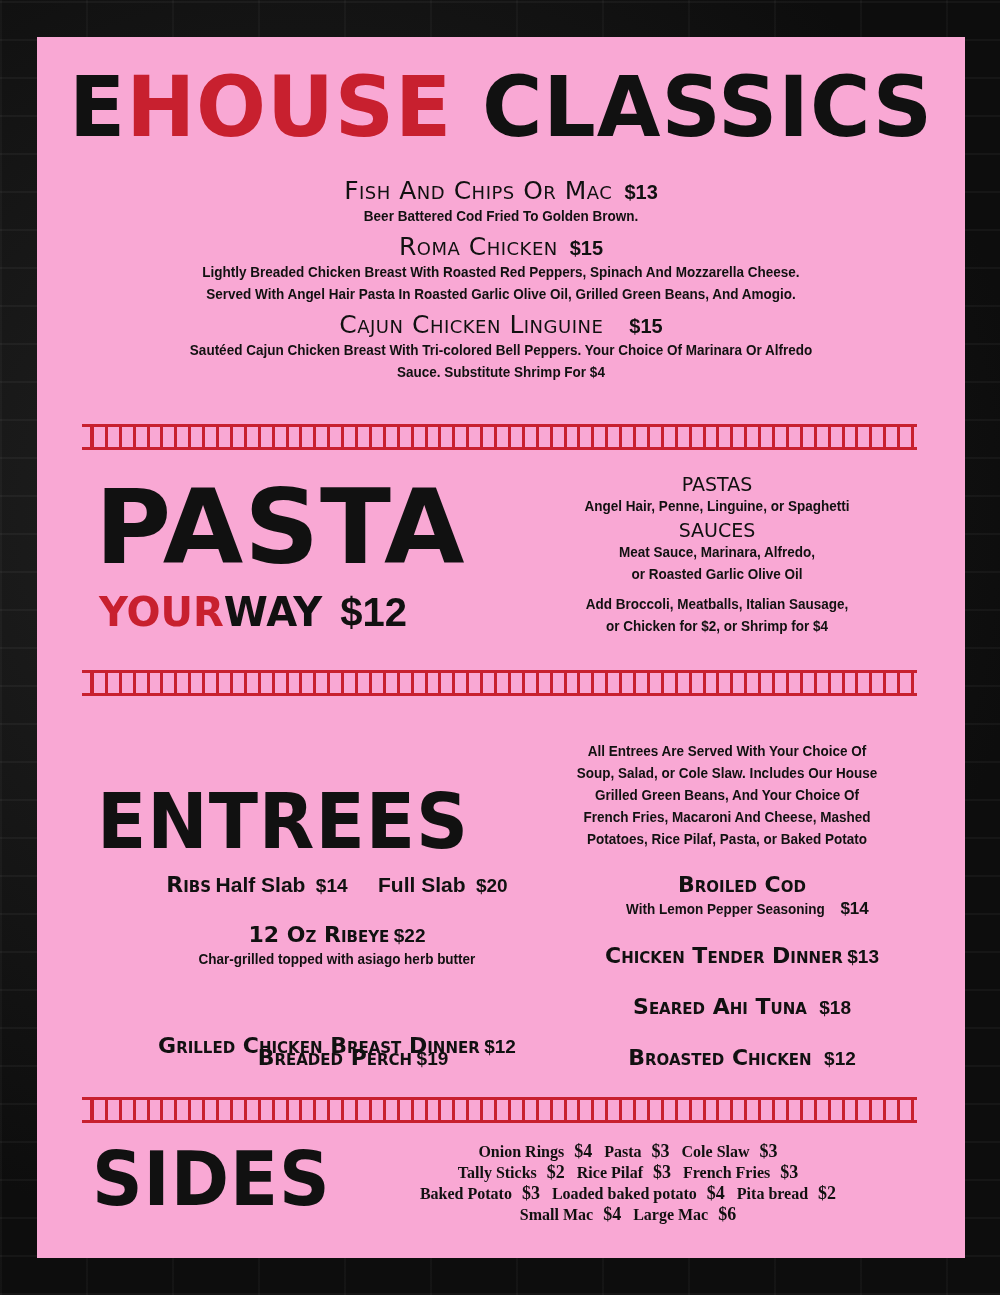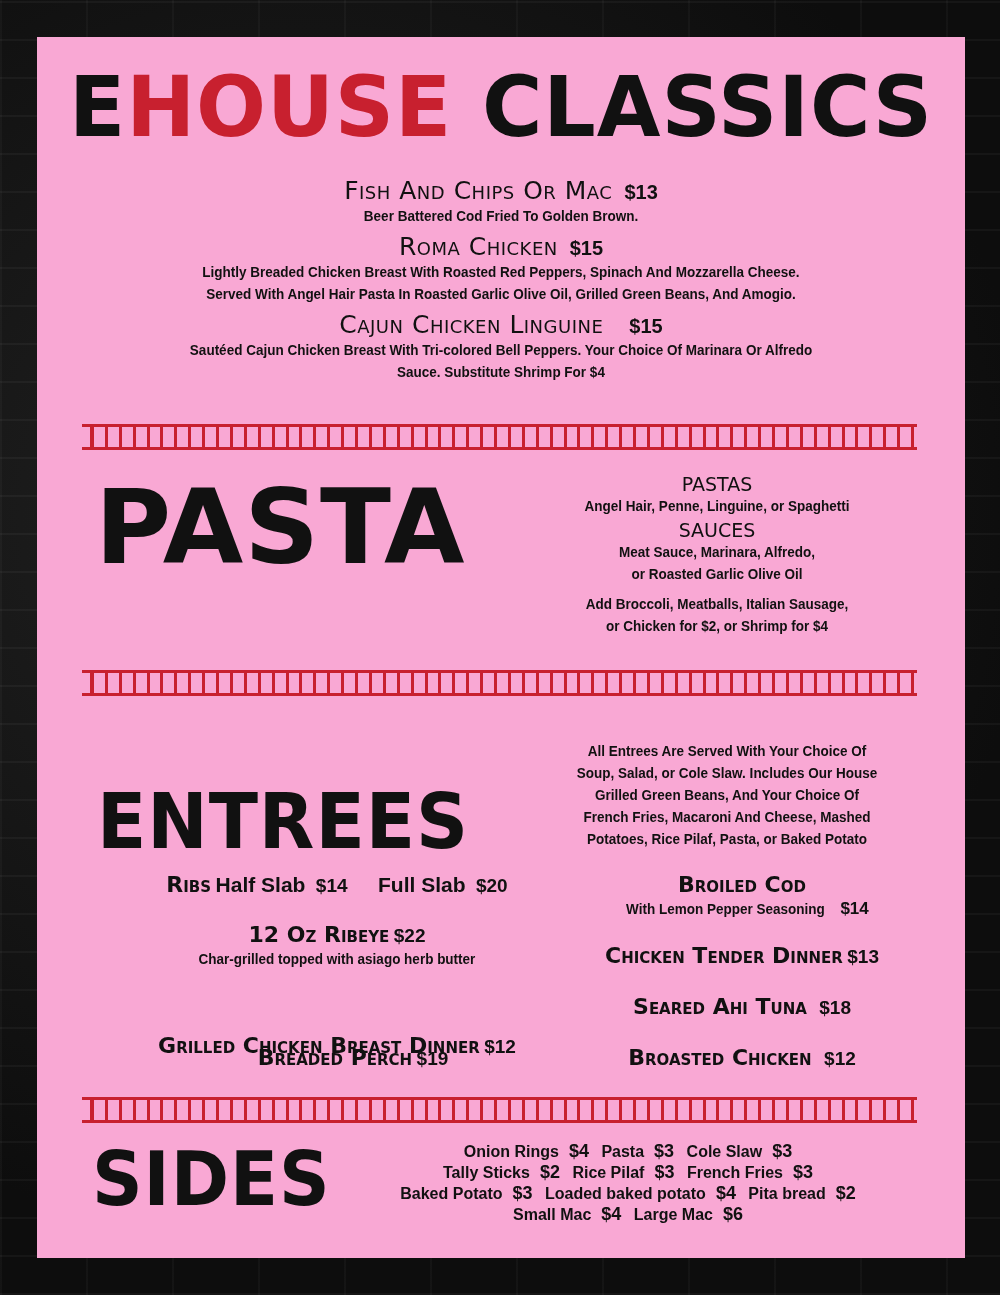--- a/index.html
+++ b/index.html
@@ -78,21 +78,21 @@
     font-size:22px; line-height:26px; color:#111; white-space:nowrap;
   }
   .small-label {
     font-family:"Liberation Sans", sans-serif; font-weight:bold; font-size:21px;
   }
   .eprice {
     font-family:"Liberation Sans", sans-serif; font-weight:bold; font-size:19px;
   }
 
   .sides-list {
-    font-family:Liberation Sans, sans-serif; font-weight:bold; font-size:16px; line-height:21px;
+    font-family:Liberation Serif, serif; font-weight:bold; font-size:16px; line-height:21px;
     text-align:center; color:#111; white-space:nowrap;
   }
   .sides-list .sp { margin:0 8px 0 10px; font-size:18px; }
 </style>
 </head>
 <body>
 
 <div class="panel">
 
   <div class="abs title">
@@ -117,20 +117,23 @@
     </div>
   </div>
 
   <div class="divider" style="top:387px;">
     <div class="line top"></div>
       <div class="rungs"></div>
       <div class="line bot"></div>
   </div>
 
   <div class="abs big" style="left:58px;top:430px;font-size:104px;line-height:120px;">PASTA</div>
+  <div class="abs yourway" style="left:62px;top:552px;">
+    <span class="red">YOUR</span><span>WAY</span><span class="price">$12</span>
+  </div>
 
   <div class="abs center" style="left:500px;width:360px;top:436px;">
     <div class="sub-head">PASTAS</div>
     <div class="desc">Angel Hair, Penne, Linguine, or Spaghetti</div>
     <div class="sub-head" style="margin-top:2px">SAUCES</div>
     <div class="desc">Meat Sauce, Marinara, Alfredo,</div>
     <div class="desc">or Roasted Garlic Olive Oil</div>
     <div class="desc" style="margin-top:8px">Add Broccoli, Meatballs, Italian Sausage,</div>
     <div class="desc">or Chicken for $2, or Shrimp for $4</div>
   </div>

